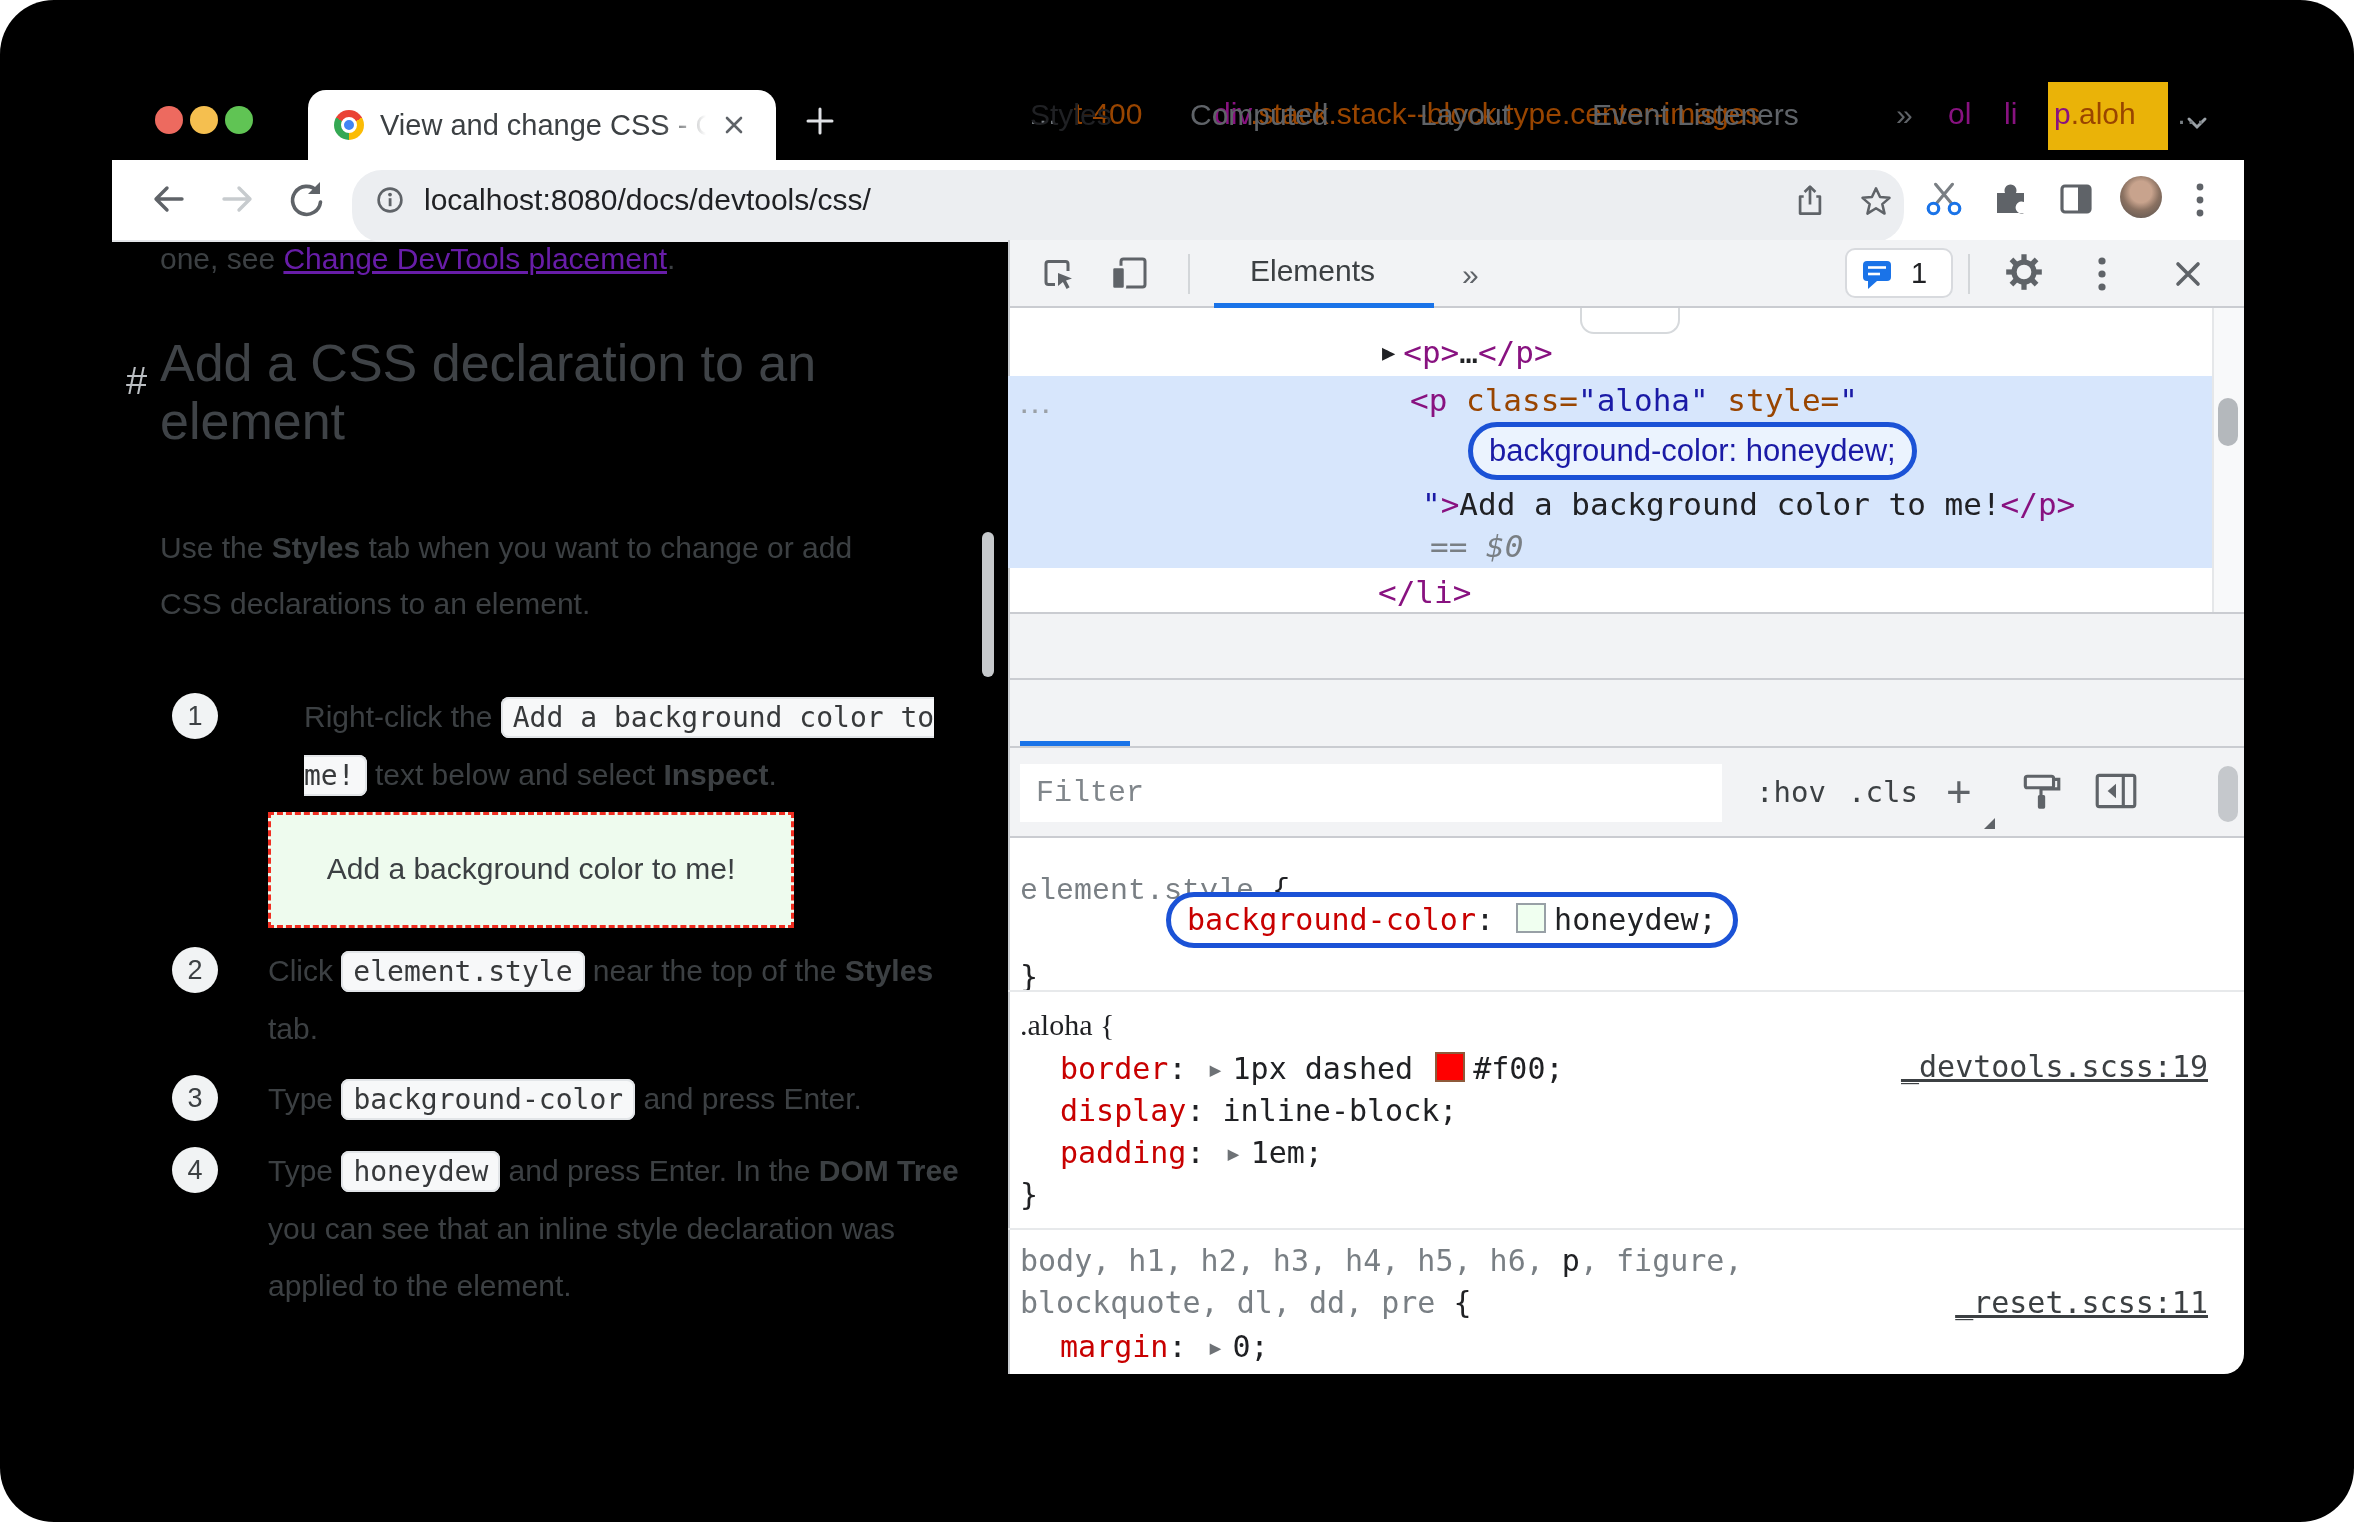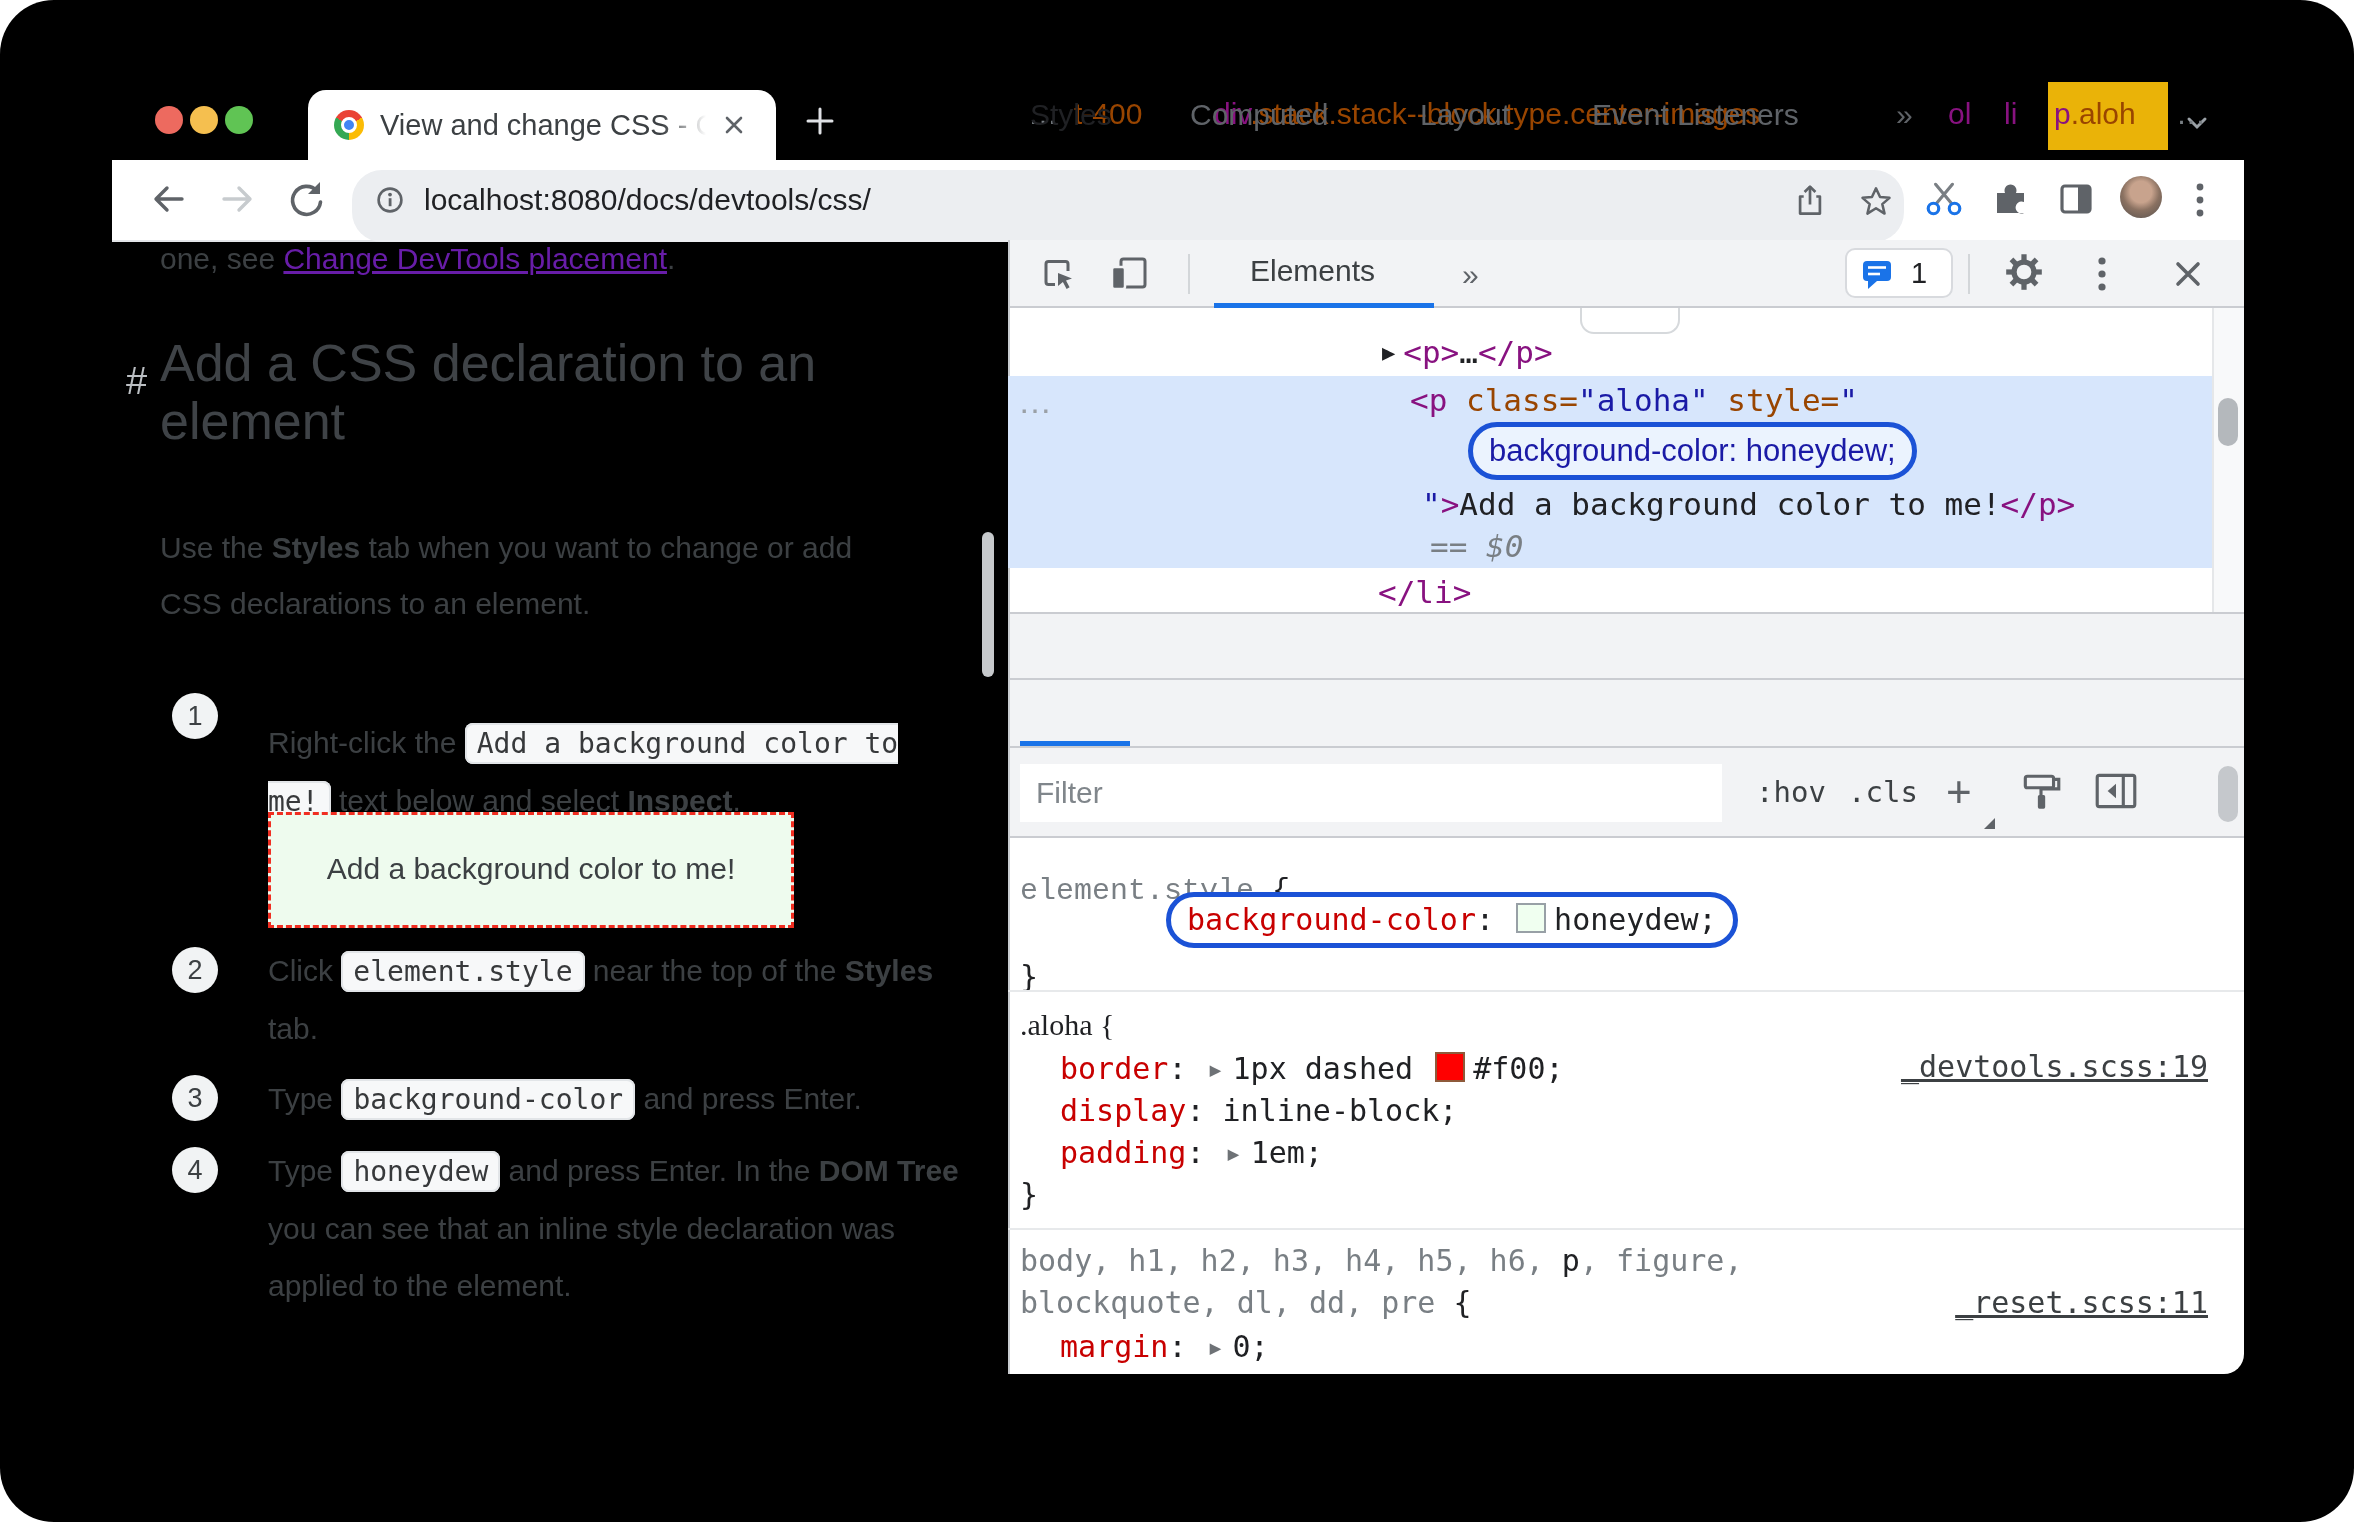--- a/index.html
+++ b/index.html
@@ -73,21 +73,21 @@
   .dt-crumbs{top:530px;height:68px;border-top:2px solid #caccd1;border-bottom:2px solid #caccd1;}
   .crumb{position:absolute;top:0;height:68px;line-height:64px;font-size:30px;white-space:nowrap;}
   .crumb-sel{background:#eab308;overflow:hidden;width:114px;padding-left:6px;}
 
   .dt-styletabs{top:598px;height:68px;border-bottom:2px solid #caccd1;}
   .stab{position:absolute;top:0;height:68px;line-height:66px;font-size:30px;color:#5f6368;}
   .stab-active{color:#202124;}
   .styles-underline{position:absolute;left:908px;top:659px;width:110px;height:5px;background:#1a73e8;}
 
   .dt-filter{top:666px;height:90px;border-bottom:2px solid #caccd1;}
-  .filter-input{position:absolute;left:908px;top:682px;width:670px;height:58px;background:#fff;border:none;outline:none;font-size:30px;padding:0 16px;color:#202124;font-family:Liberation Sans, sans-serif;}
+  .filter-input{position:absolute;left:908px;top:682px;width:670px;height:58px;background:#fff;border:none;outline:none;font-size:30px;padding:0 16px;color:#202124;font-family:Liberation Mono, monospace;}
   .filter-input::placeholder{color:#80868b;}
   .ftok{position:absolute;top:666px;height:90px;line-height:88px;font-family:"DejaVu Sans Mono",monospace;font-size:29px;color:#3c4043;}
   .plus-corner{position:absolute;left:1872px;top:736px;width:0;height:0;border-left:11px solid transparent;border-bottom:11px solid #5f6368;}
   .filter-thumb{position:absolute;left:2106px;top:684px;width:20px;height:56px;border-radius:10px;background:#c5c8cc;}
 
   .dt-styles{position:absolute;left:896px;top:756px;width:1236px;height:536px;background:#fff;border-left:2px solid #c9ccd0;box-sizing:border-box;}
   .srow{position:absolute;font-family:"DejaVu Sans Mono",monospace;font-size:30px;line-height:42px;white-space:nowrap;color:#202124;}
   .style-pill{position:absolute;left:1054px;top:810px;border:5px solid #1b52d6;border-radius:30px;background:#fff;padding:0 16px;font-family:"DejaVu Sans Mono",monospace;font-size:30px;line-height:46px;white-space:nowrap;}
   .src-link{position:absolute;right:36px;font-family:"DejaVu Sans Mono",monospace;font-size:30px;line-height:42px;color:#3c4043;text-decoration:underline;margin-top:42px;}
   .sdiv{position:absolute;left:896px;width:1236px;height:2px;background:#e7e9eb;}
@@ -195,21 +195,21 @@
           </svg>
       </div>
     </div>
 
     <div class="doc-intro"><span>one, see </span><span class="doclink">Change DevTools placement</span><span>.</span></div>
     <div class="doc-hash">#</div>
     <div class="doc-heading">Add a CSS declaration to an element</div>
     <div class="doc-para"><span>Use the </span><span class="b">Styles</span><span> tab when you want to change or add CSS declarations to an element.</span></div>
 
     <div class="stepnum" style="top:611px;">1</div>
-    <div class="steptext" style="top:632px;"><span>Right-click the </span><span class="chip">Add a background color to me!</span><span> text below and select </span><span class="b">Inspect</span><span>.</span></div>
+    <div class="steptext" style="top:606px;margin-left:36px;"><span>Right-click the </span><span class="chip">Add a background color to me!</span><span> text below and select </span><span class="b">Inspect</span><span>.</span></div>
 
     <div class="demo">Add a background color to me!</div>
 
     <div class="stepnum" style="top:865px;">2</div>
     <div class="steptext" style="top:860px;"><span>Click </span><span class="chip">element.style</span><span> near the top of the </span><span class="b">Styles</span><span> tab.</span></div>
 
     <div class="stepnum" style="top:993px;">3</div>
     <div class="steptext" style="top:988px;"><span>Type </span><span class="chip">background-color</span><span> and press Enter.</span></div>
 
     <div class="stepnum" style="top:1065px;">4</div>

